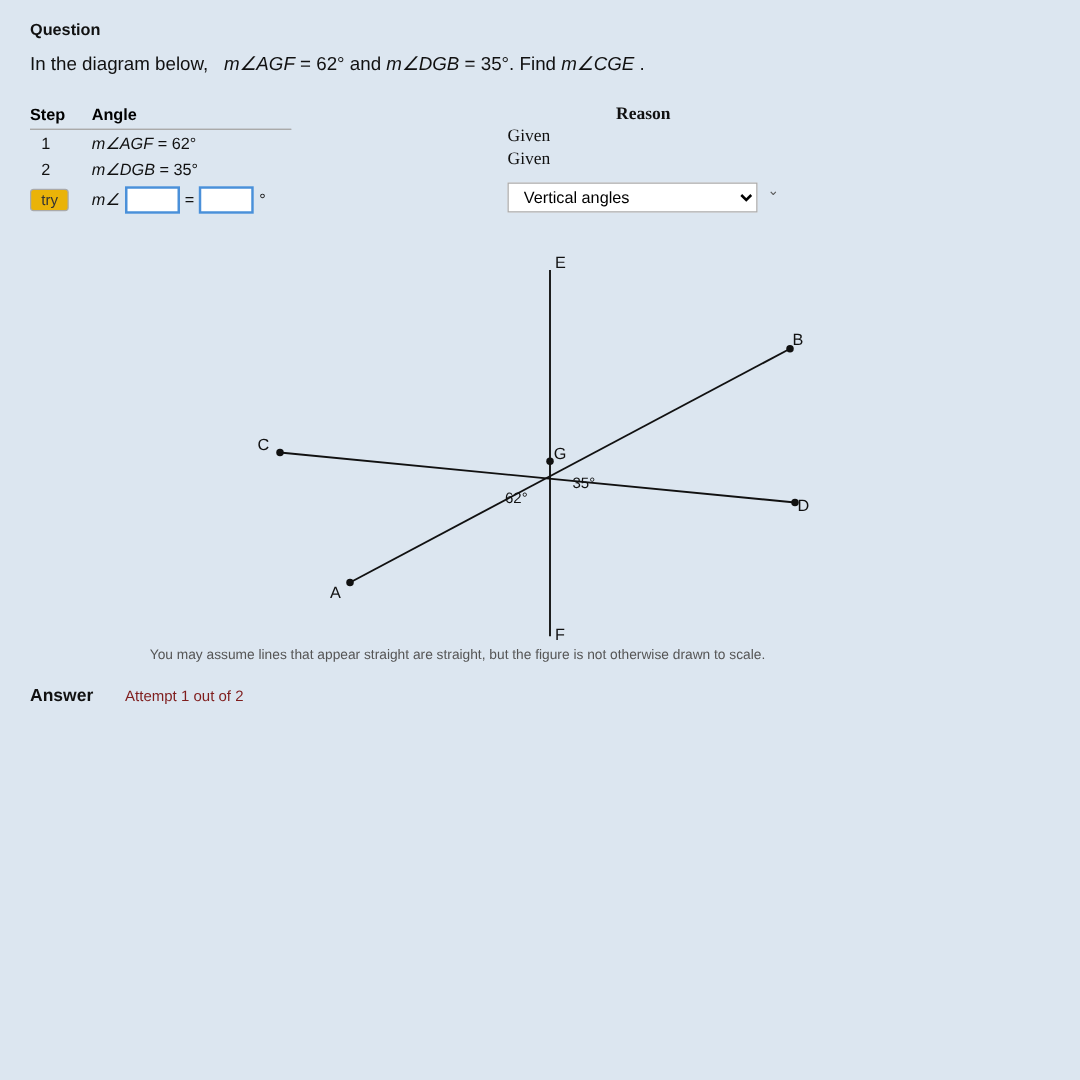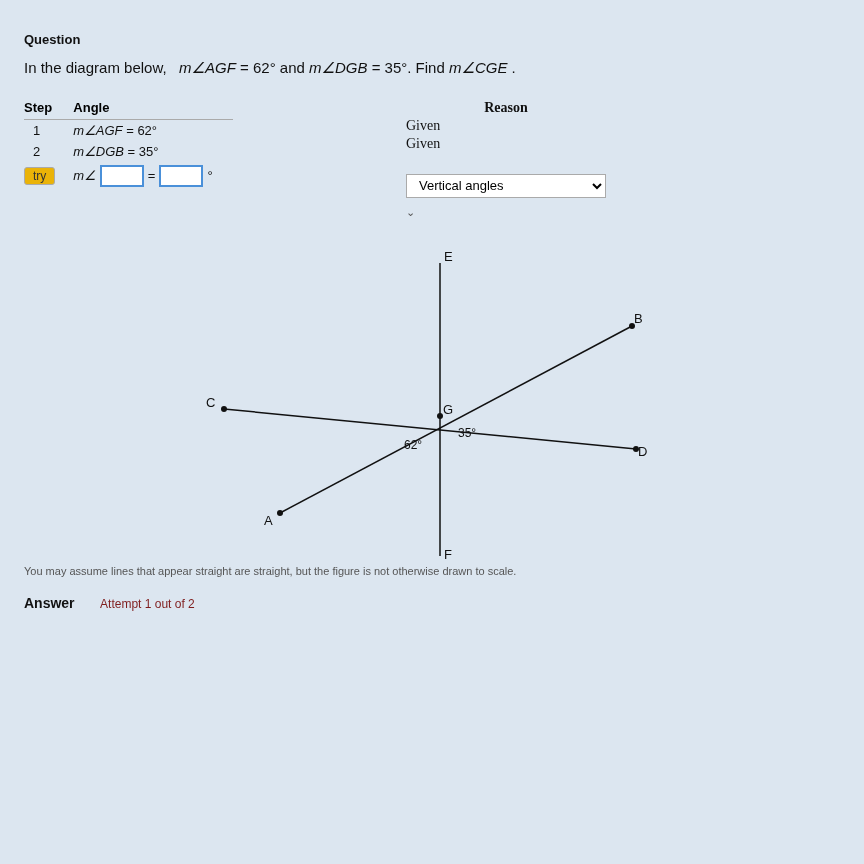--- a/index.html
+++ b/index.html
@@ -7,21 +7,21 @@
       background: #dce6f0;
       font-family: 'Times New Roman', Times, serif;
       font-size: 14px;
       color: #111;
       width: 864px;
       min-height: 864px;
       position: relative;
     }
     .page {
       background: #dce6f0;
-      padding: 32px 24px;
+      padding: 16px 24px;
       width: 732px;
       min-height: 864px;
       position: relative;
     }
     .section-label {
       font-family: Arial, sans-serif;
       font-size: 13px;
       font-weight: bold;
       color: #111;
       margin-bottom: 10px;
@@ -96,22 +96,21 @@
       font-size: 13px;
       font-family: Arial, sans-serif;
     }
     .reason-section {
       margin-left: 0;
     }
     .reason-dropdown-row {
       display: flex;
       align-items: flex-start;
       gap: 8px;
-      margin-top: 20px;
-      flex-direction: column;
+      margin-top: 8px;
     }
     .reason-dropdown {
       border: 1px solid #aaa;
       background: white;
       padding: 2px 8px;
       font-size: 13px;
       font-family: Arial, sans-serif;
       width: 200px;
       height: 24px;
       cursor: pointer;
@@ -124,20 +123,21 @@
       margin-top: 10px;
     }
     svg.diagram {
       width: 580px;
       height: 320px;
     }
     .note-text {
       font-family: Arial, sans-serif;
       font-size: 11px;
       color: #555;
+      text-align: center;
       margin-top: 4px;
     }
     .answer-section {
       margin-top: 18px;
       font-family: Arial, sans-serif;
       font-size: 13px;
     }
     .answer-section .answer-label {
       font-weight: bold;
       font-size: 14px;

